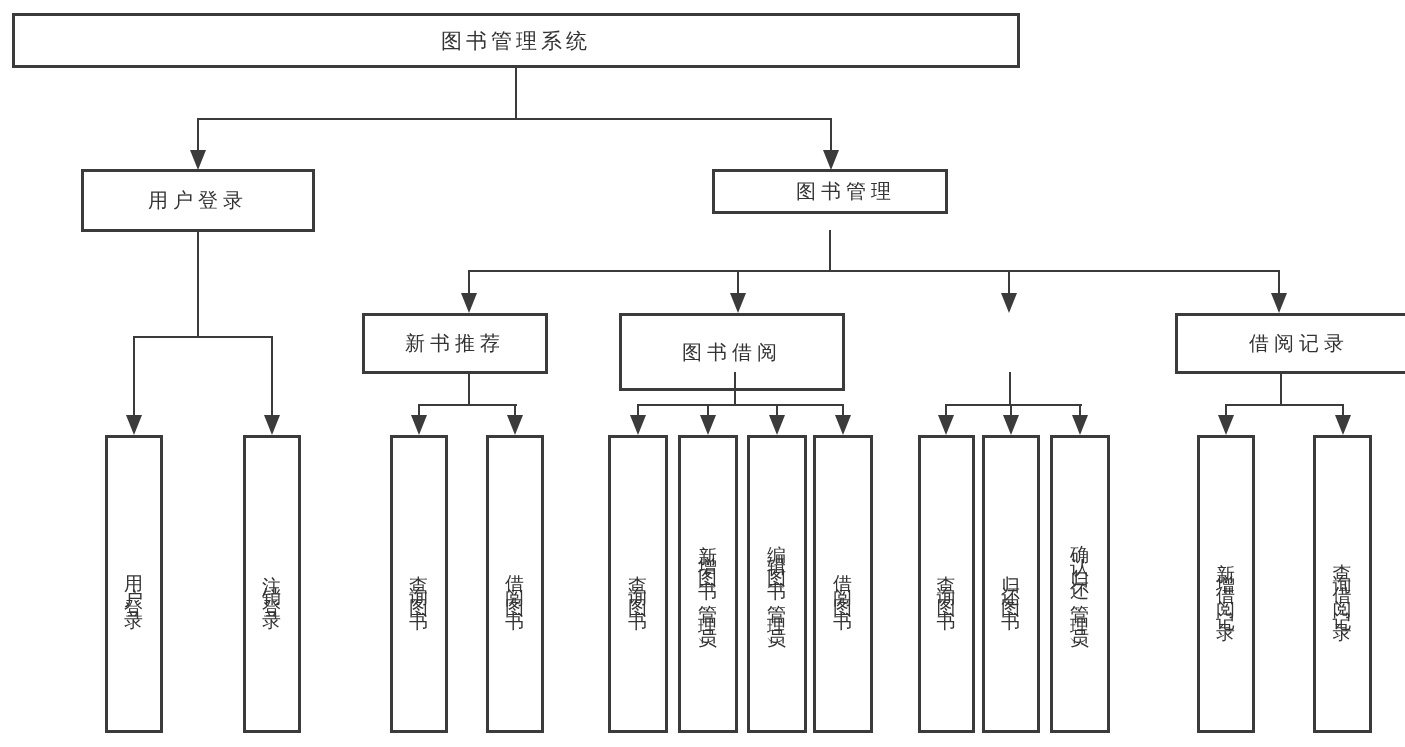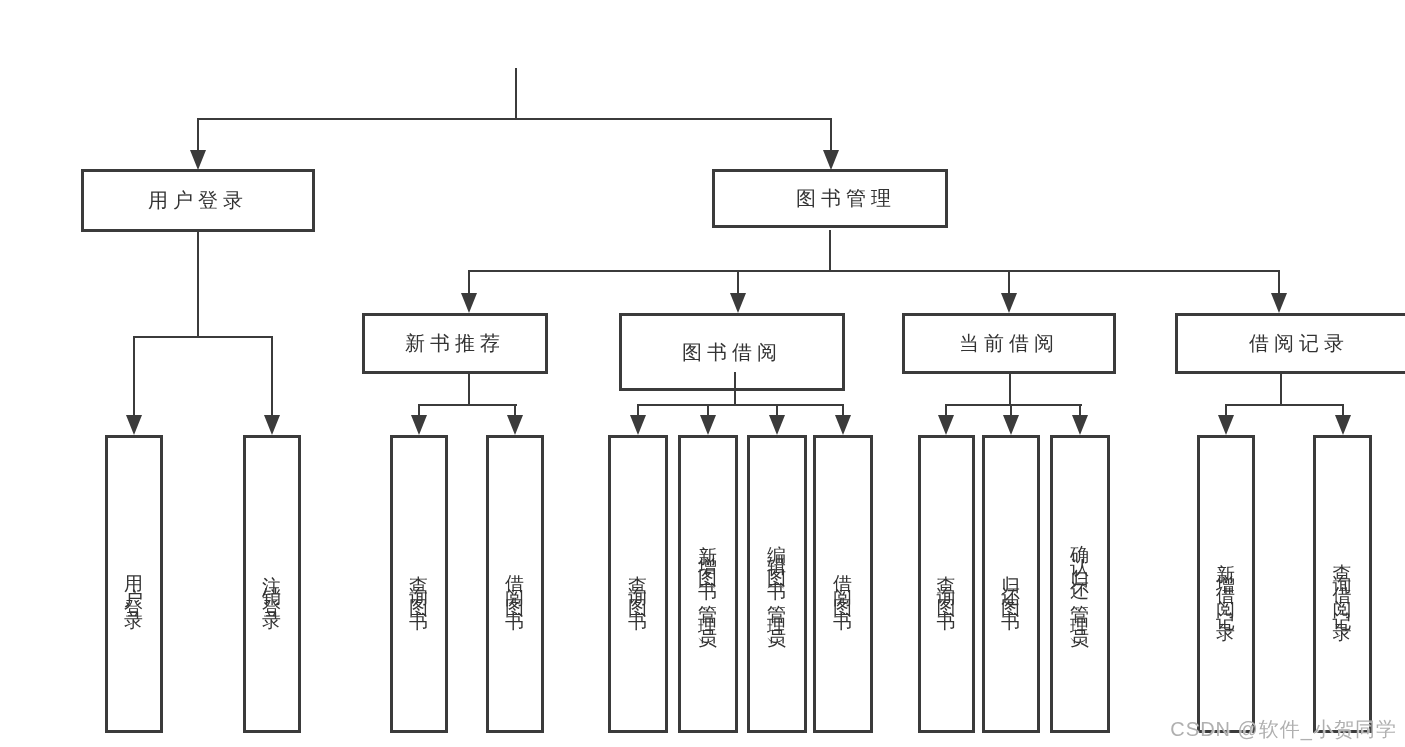--- a/index.html
+++ b/index.html
@@ -20,36 +20,36 @@
            border-top:20px solid #3b3b3b; }
 
   .watermark { position:absolute; right:8px; bottom:4px; font-size:20px; color:#b0b0b0;
                letter-spacing:1px; z-index:5; text-shadow:1px 1px 1px rgba(255,255,255,0.9); white-space:nowrap; }
 </style>
 </head>
 <body>
 
 <div class="canvas">
 
+  <div class="box" style="left:12px; top:13px; width:1008px; height:55px;">
+    <span class="title-label">图书管理系统</span>
+  </div>
 
   <div class="box" style="left:81px; top:169px; width:234px; height:63px;">
     <span class="hlabel">用户登录</span>
   </div>
-  <div class="box" style="left:712px; top:169px; width:236px; height:59px;padding-left:32px;">
+  <div class="box" style="left:712px; top:169px; width:236px; height:45px;padding-left:32px;">
     <span class="hlabel">图书管理</span>
   </div>
 
   <div class="box" style="left:362px; top:313px; width:186px; height:61px;">
     <span class="hlabel">新书推荐</span>
   </div>
   <div class="box" style="left:619px; top:313px; width:226px; height:78px;">
     <span class="hlabel">图书借阅</span>
-  </div>
-  <div class="box" style="left:902px; top:313px; width:214px; height:61px;">
-    <span class="hlabel">当前借阅</span>
   </div>
   <div class="box" style="left:1175px; top:313px; width:248px; height:61px;">
     <span class="hlabel">借阅记录</span>
   </div>
 
   <div class="box vbox" style="left:105px; top:435px; width:58px; height:298px;">
     <span class="vlabel">用户登录</span>
   </div>
   <div class="box vbox" style="left:243px; top:435px; width:58px; height:298px;">
     <span class="vlabel">注销登录</span>
@@ -144,15 +144,14 @@
   <div class="line vline" style="left:1079px; top:404px; height:13px;"></div>
   <div class="arrow" style="left:1072px; top:415px;"></div>
 
   <div class="line vline" style="left:1280px; top:372px; height:34px;"></div>
   <div class="line hline" style="left:1225px; top:404px; width:119px;"></div>
   <div class="line vline" style="left:1225px; top:404px; height:13px;"></div>
   <div class="arrow" style="left:1218px; top:415px;"></div>
   <div class="line vline" style="left:1342px; top:404px; height:13px;"></div>
   <div class="arrow" style="left:1335px; top:415px;"></div>
 
-  <div class="watermark">CSDN @软件_小贺同学</div>
 
 </div>
 
 </body></html>

